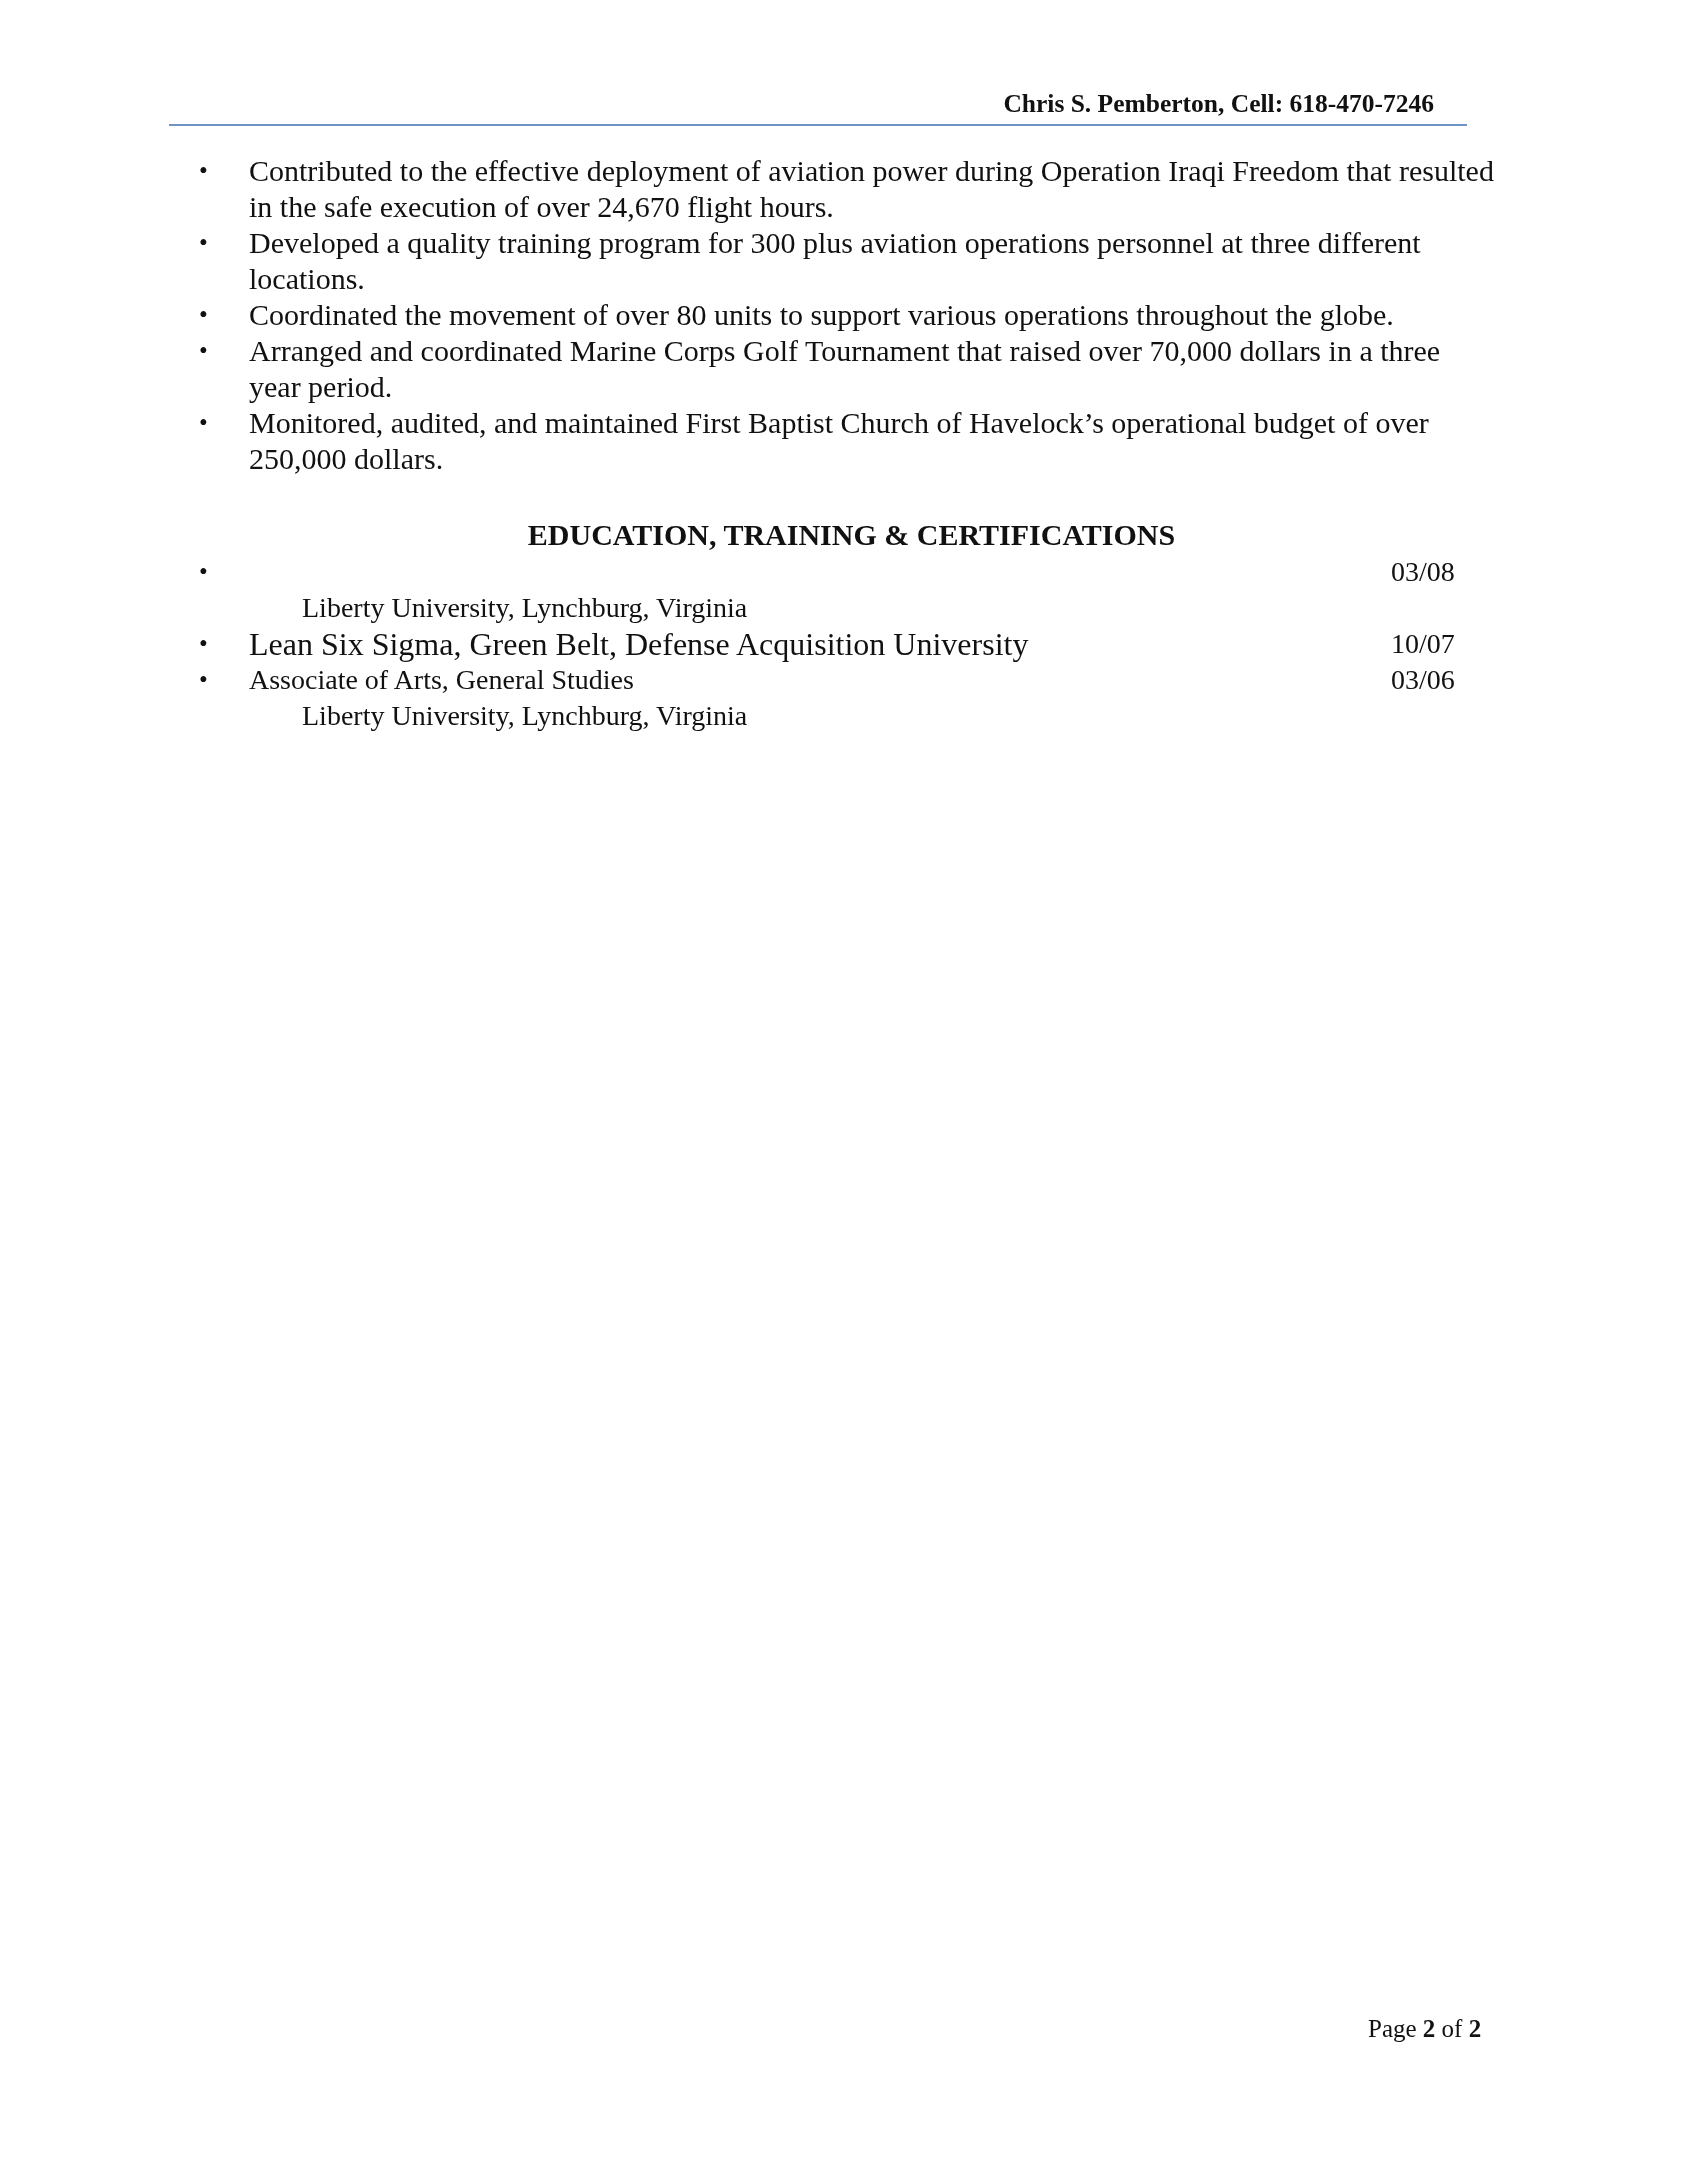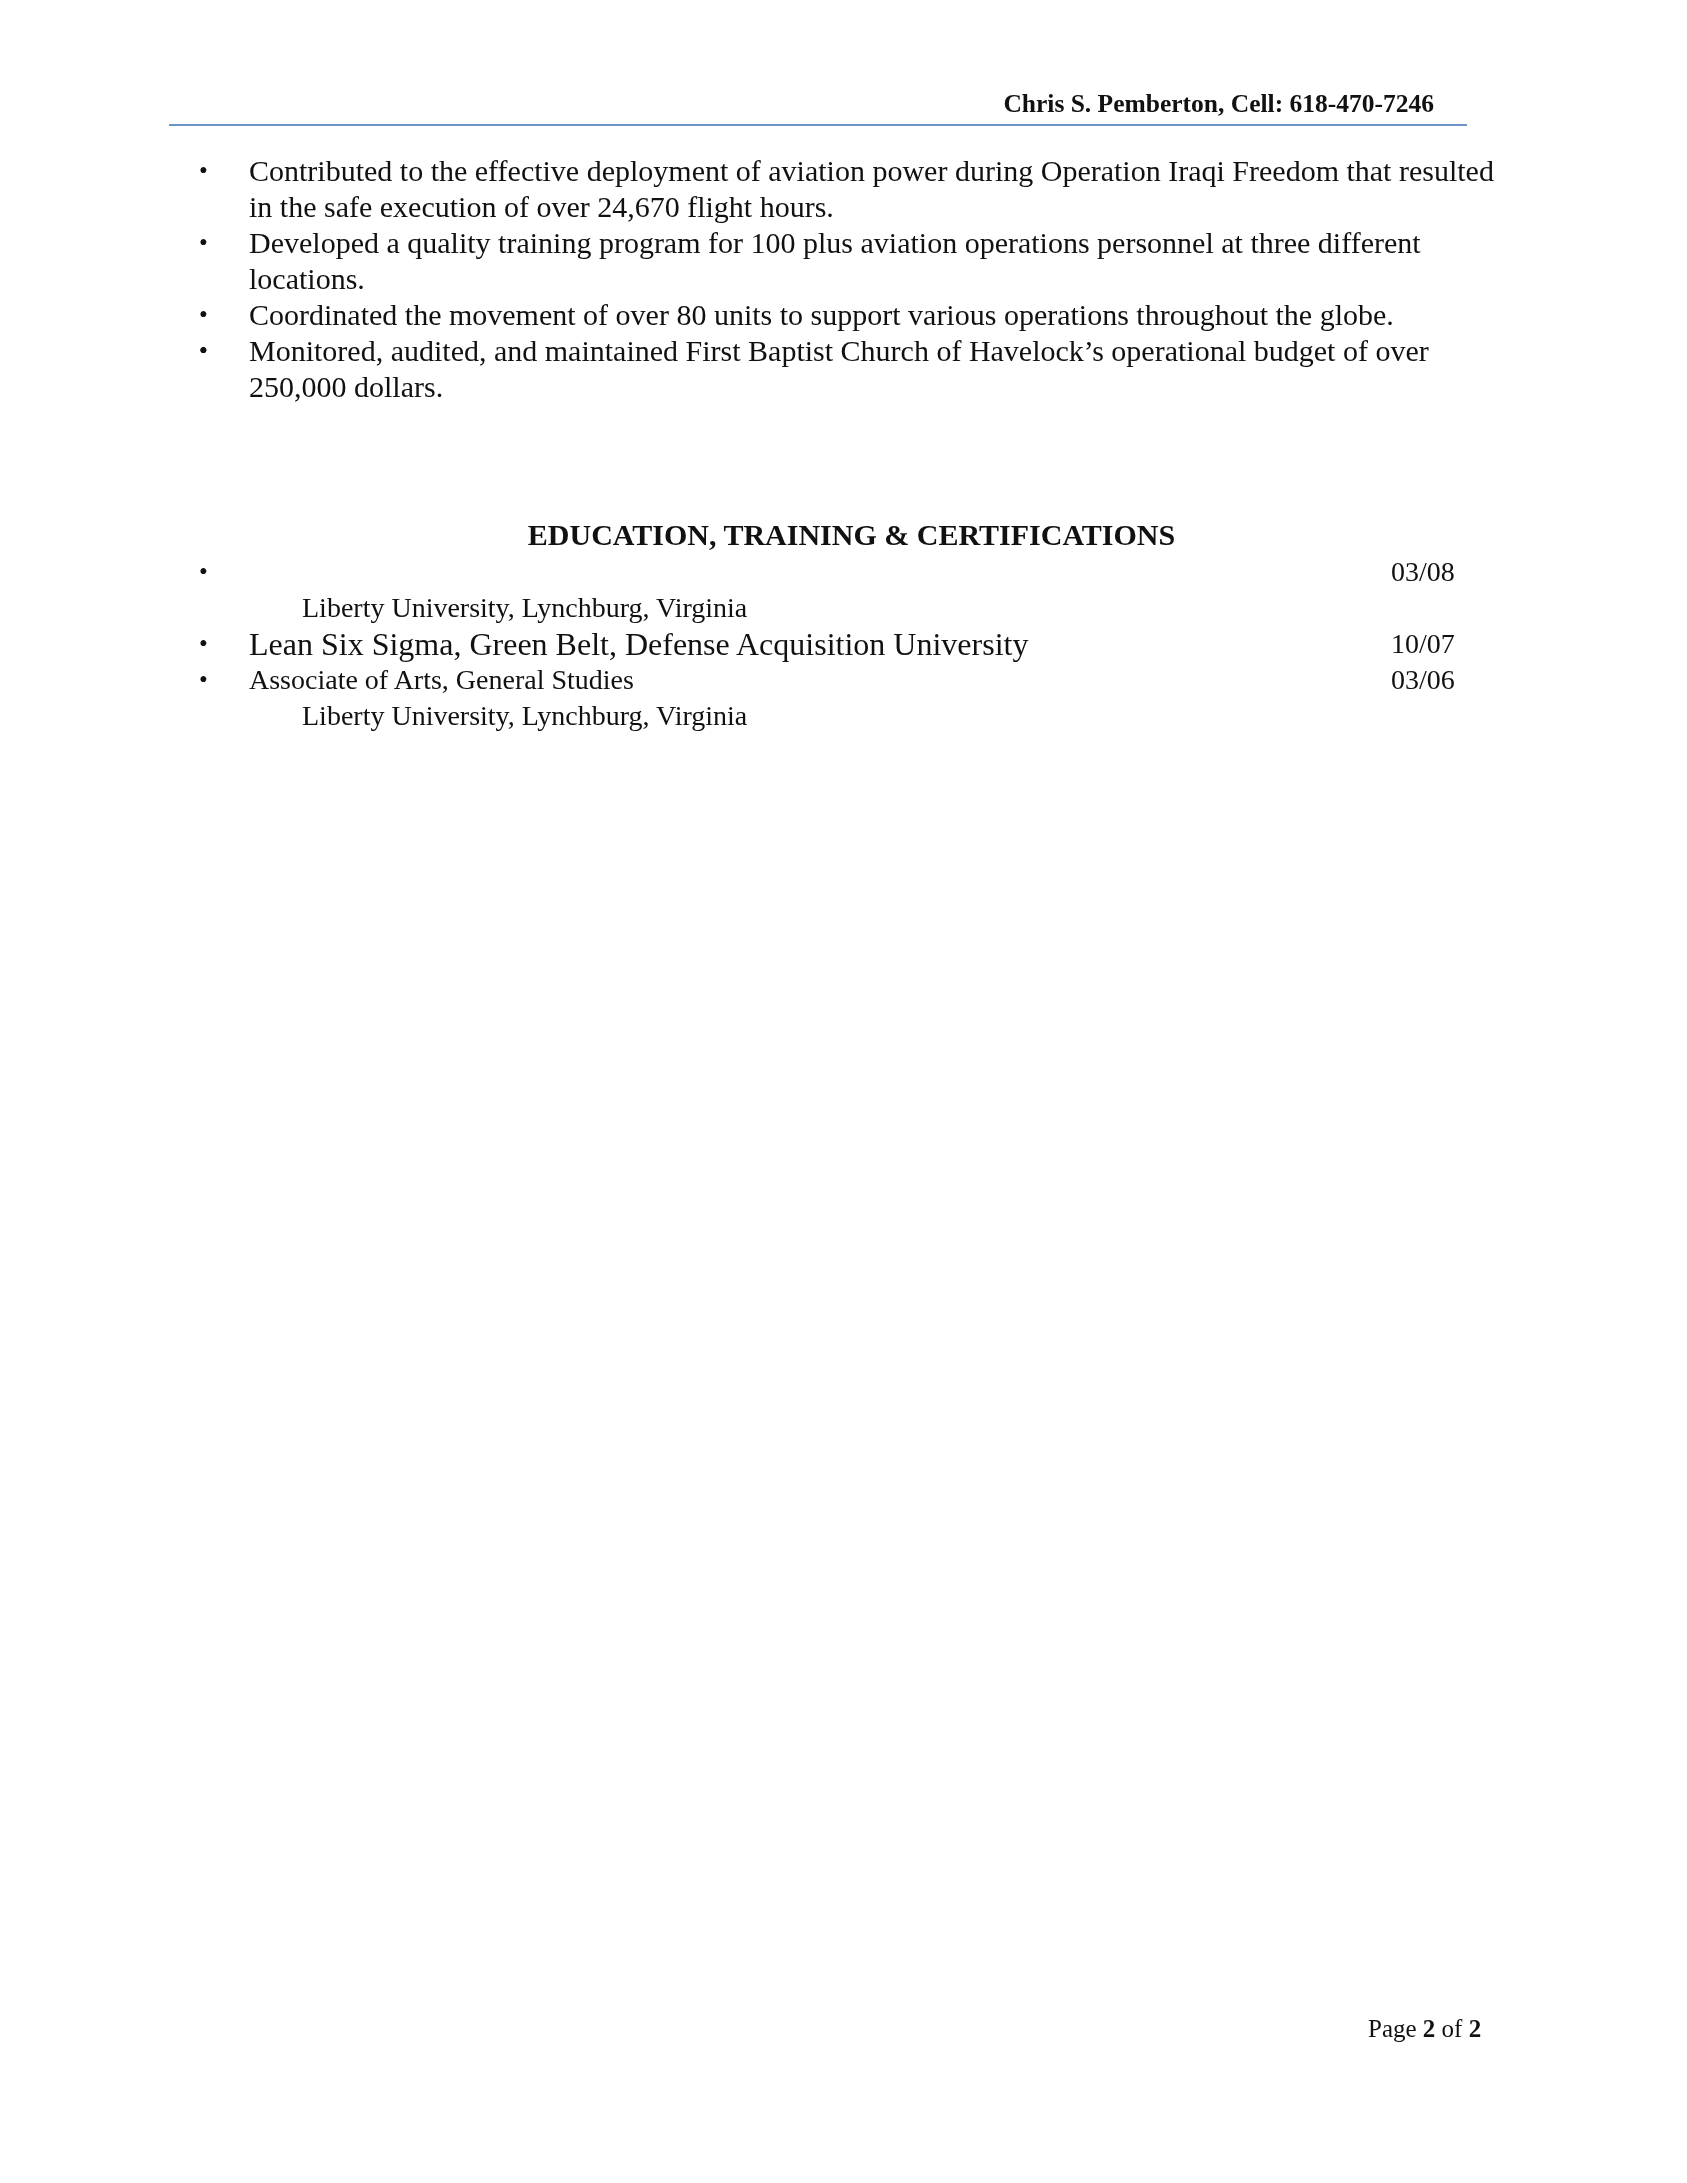--- a/index.html
+++ b/index.html
@@ -124,29 +124,31 @@
 <div class="header-rule"></div>
 
 <div class="bullets">
   <div class="item">
     <span class="dot">•</span>
     <span class="text">Contributed to the effective deployment of aviation power during Operation Iraqi Freedom that resulted
 in the safe execution of over 24,670 flight hours.</span>
   </div>
   <div class="item">
     <span class="dot">•</span>
-    <span class="text">Developed a quality training program for 100 plus aviation operations personnel at three different
+    <span class="text">Developed a quality training program for 300 plus aviation operations personnel at three different
 locations.</span>
   </div>
   <div class="item">
     <span class="dot">•</span>
     <span class="text">Coordinated the movement of over 80 units to support various operations throughout the globe.</span>
   </div>
   <div class="item">
     <span class="dot">•</span>
+    <span class="text">Arranged and coordinated Marine Corps Golf Tournament that raised over 70,000 dollars in a three
+year period.</span>
   </div>
   <div class="item">
     <span class="dot">•</span>
     <span class="text">Monitored, audited, and maintained First Baptist Church of Havelock’s operational budget of over
 250,000 dollars.</span>
   </div>
 </div>
 
 <div class="section-title">
   <span>EDUCATION, TRAINING &amp; CERTIFICATIONS</span>

